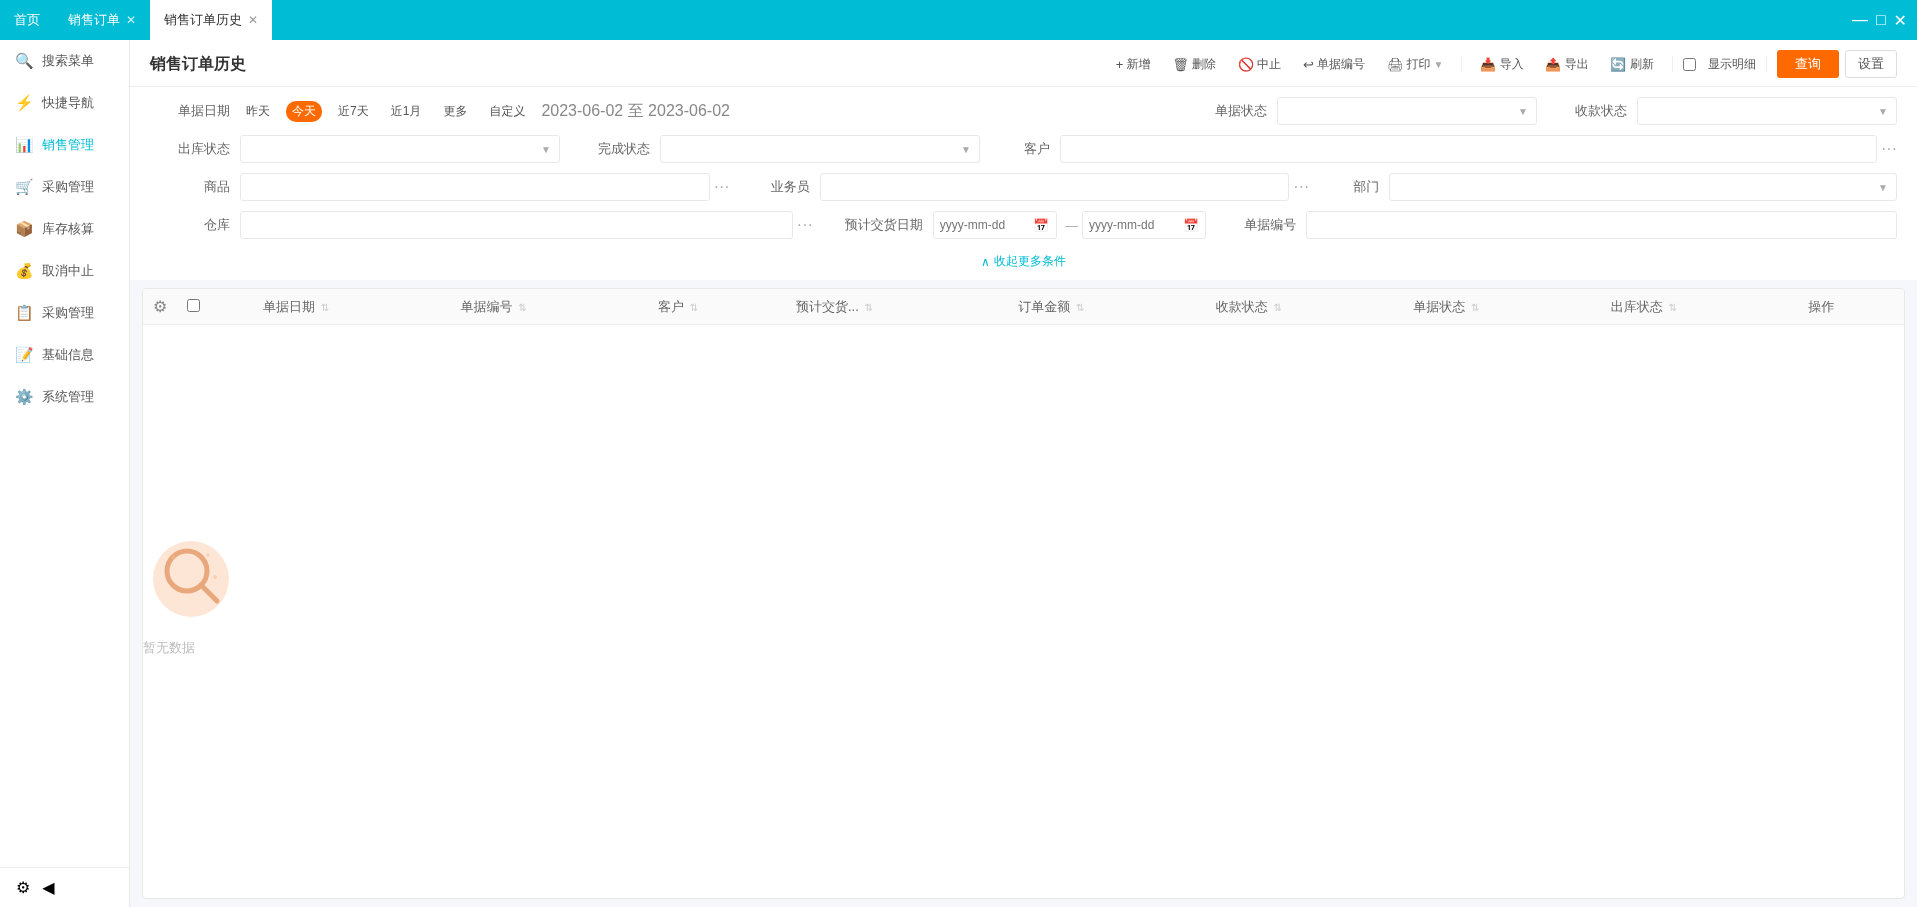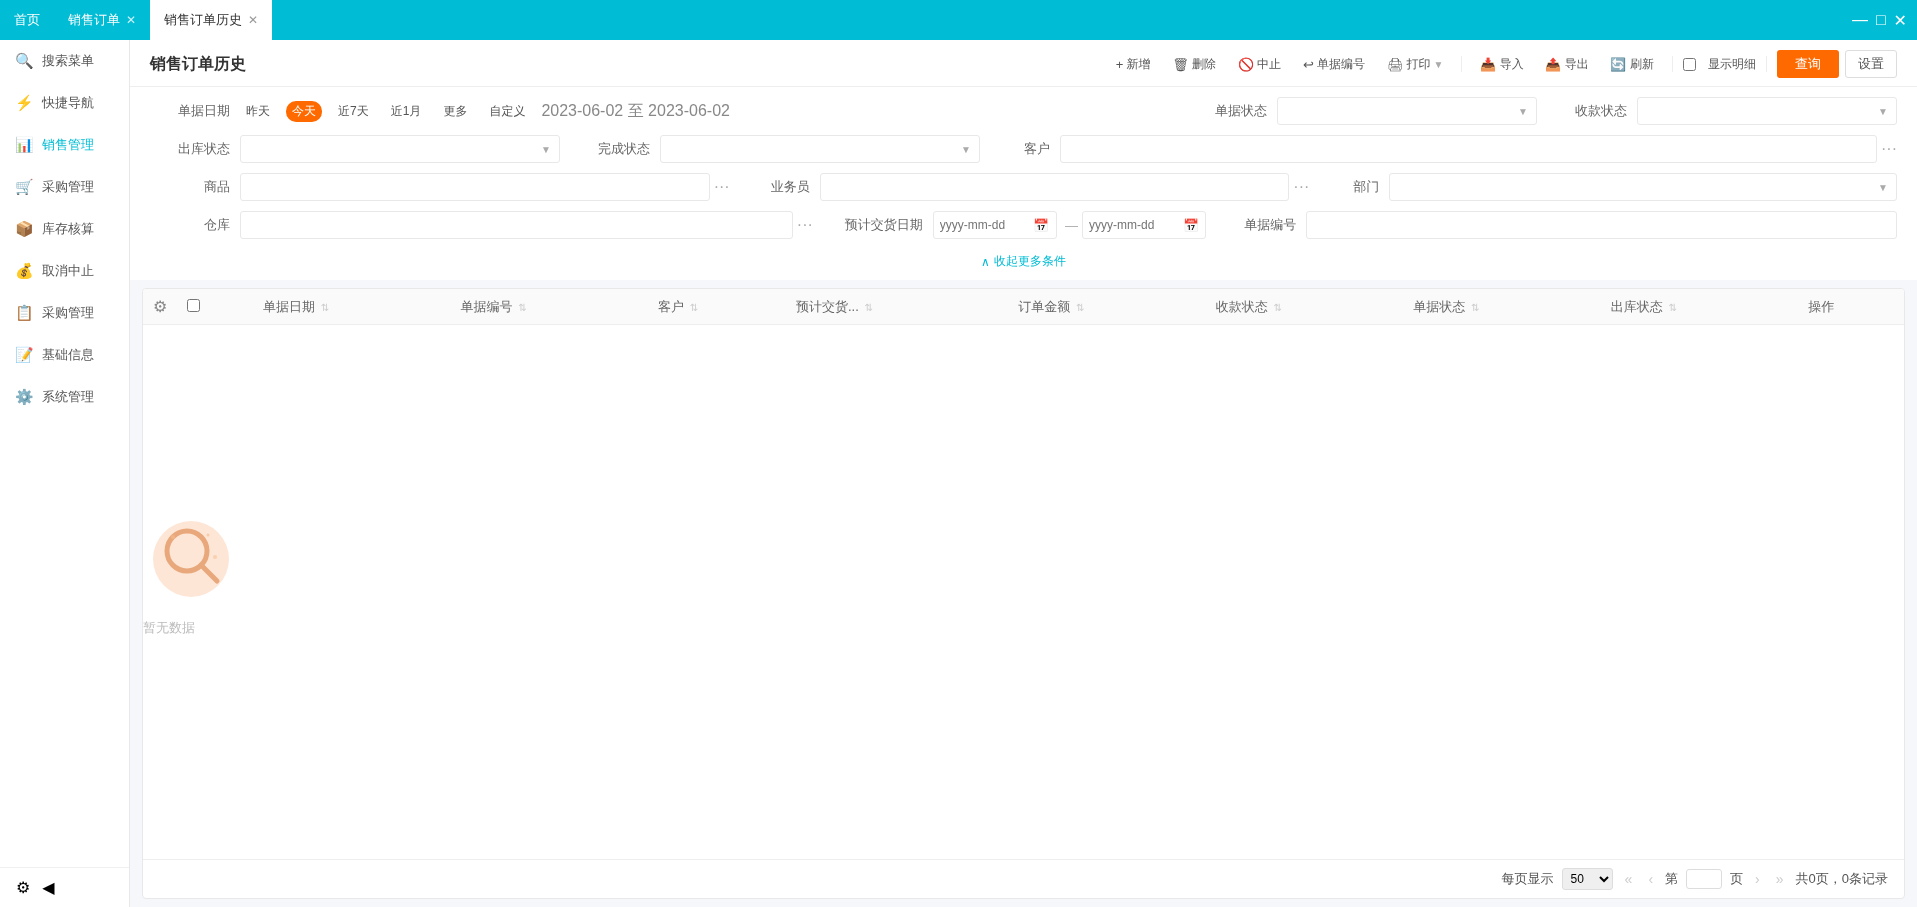--- a/index.html
+++ b/index.html
@@ -639,32 +639,16 @@
             <line x1="58" y1="58" x2="74" y2="74" stroke="#e8a87c" stroke-width="5" stroke-linecap="round"></line>
 
             <circle cx="30" cy="30" r="2" fill="#f5b98a" opacity="0.7"></circle>
             <circle cx="65" cy="28" r="1.5" fill="#f5b98a" opacity="0.6"></circle>
             <circle cx="72" cy="50" r="2" fill="#f5b98a" opacity="0.5"></circle>
           </svg>
         </div>
         <span class="empty-text">暂无数据</span>
       </div>
 
-      <div class="table-footer">
-        <span>每页显示</span>
-        <select class="page-size-select">
-          <option>50</option>
-          <option>20</option>
-          <option>100</option>
-        </select>
-        <button class="page-nav-btn" disabled="">«</button>
-        <button class="page-nav-btn" disabled="">‹</button>
-        <span>第</span>
-        <input class="page-input" type="text" style="">
-        <span>页</span>
-        <button class="page-nav-btn" disabled="">›</button>
-        <button class="page-nav-btn" disabled="">»</button>
-        <span>共0页，0条记录</span>
-      </div>
     </div>
 
   </div>
 </div>
 
 </body></html>

